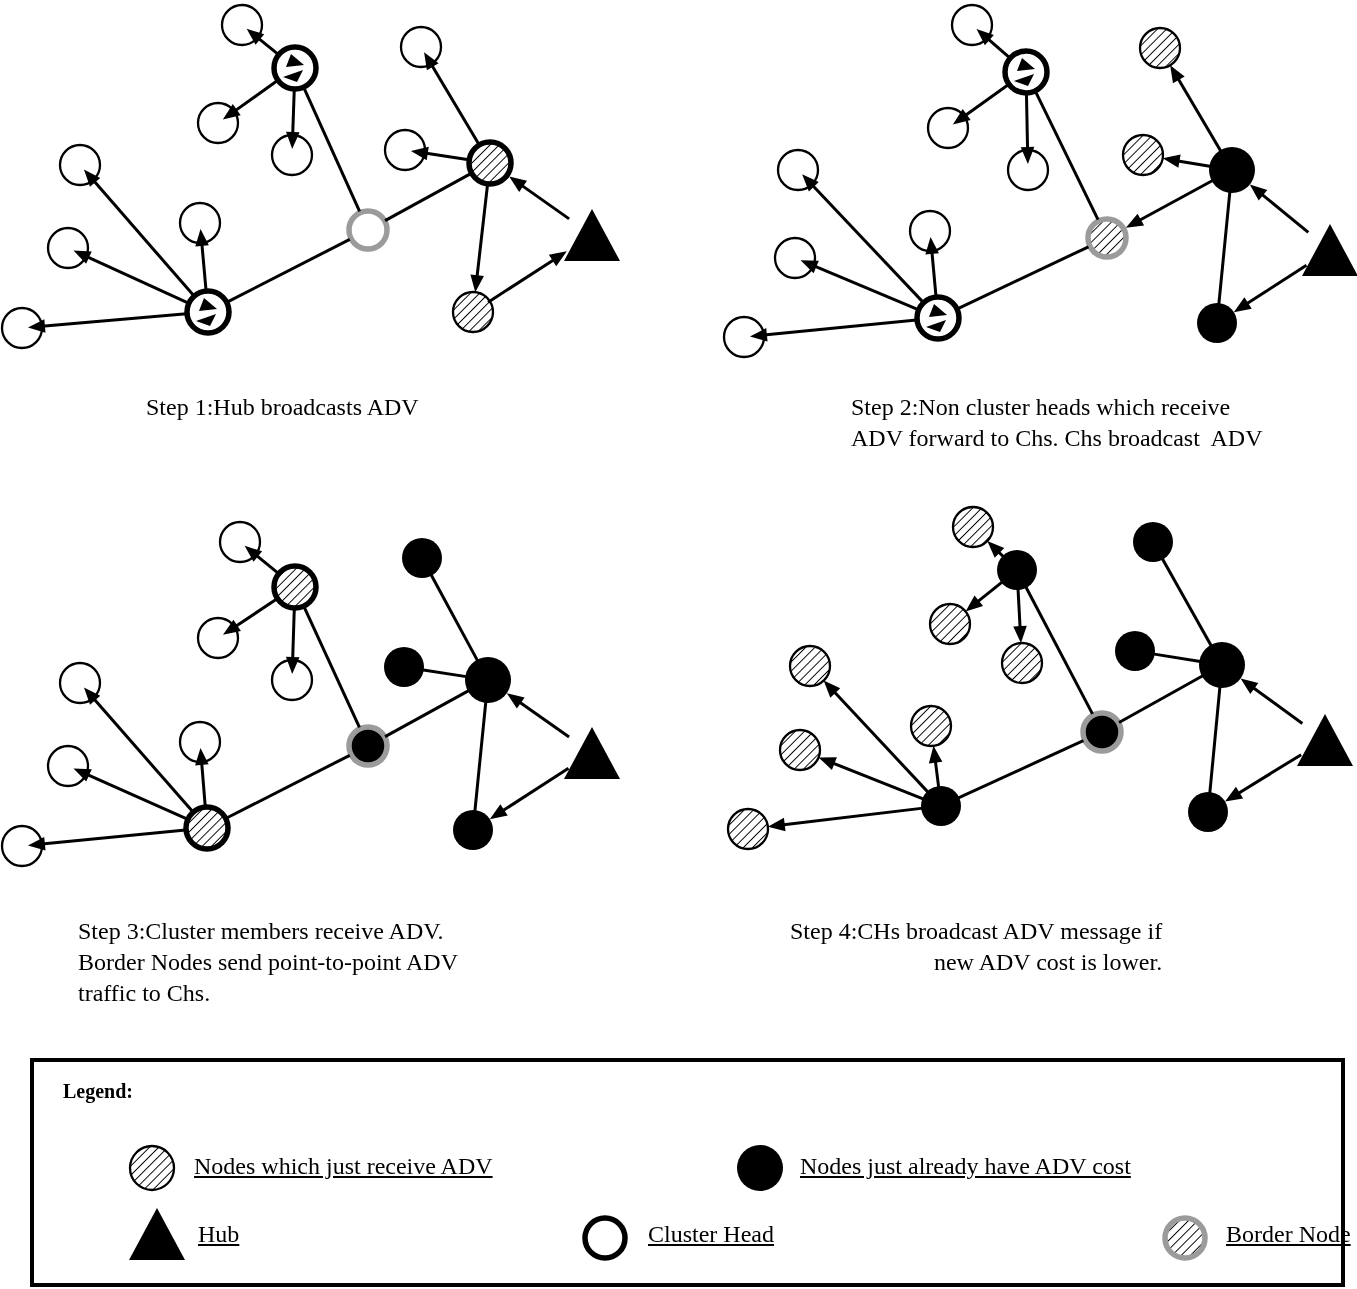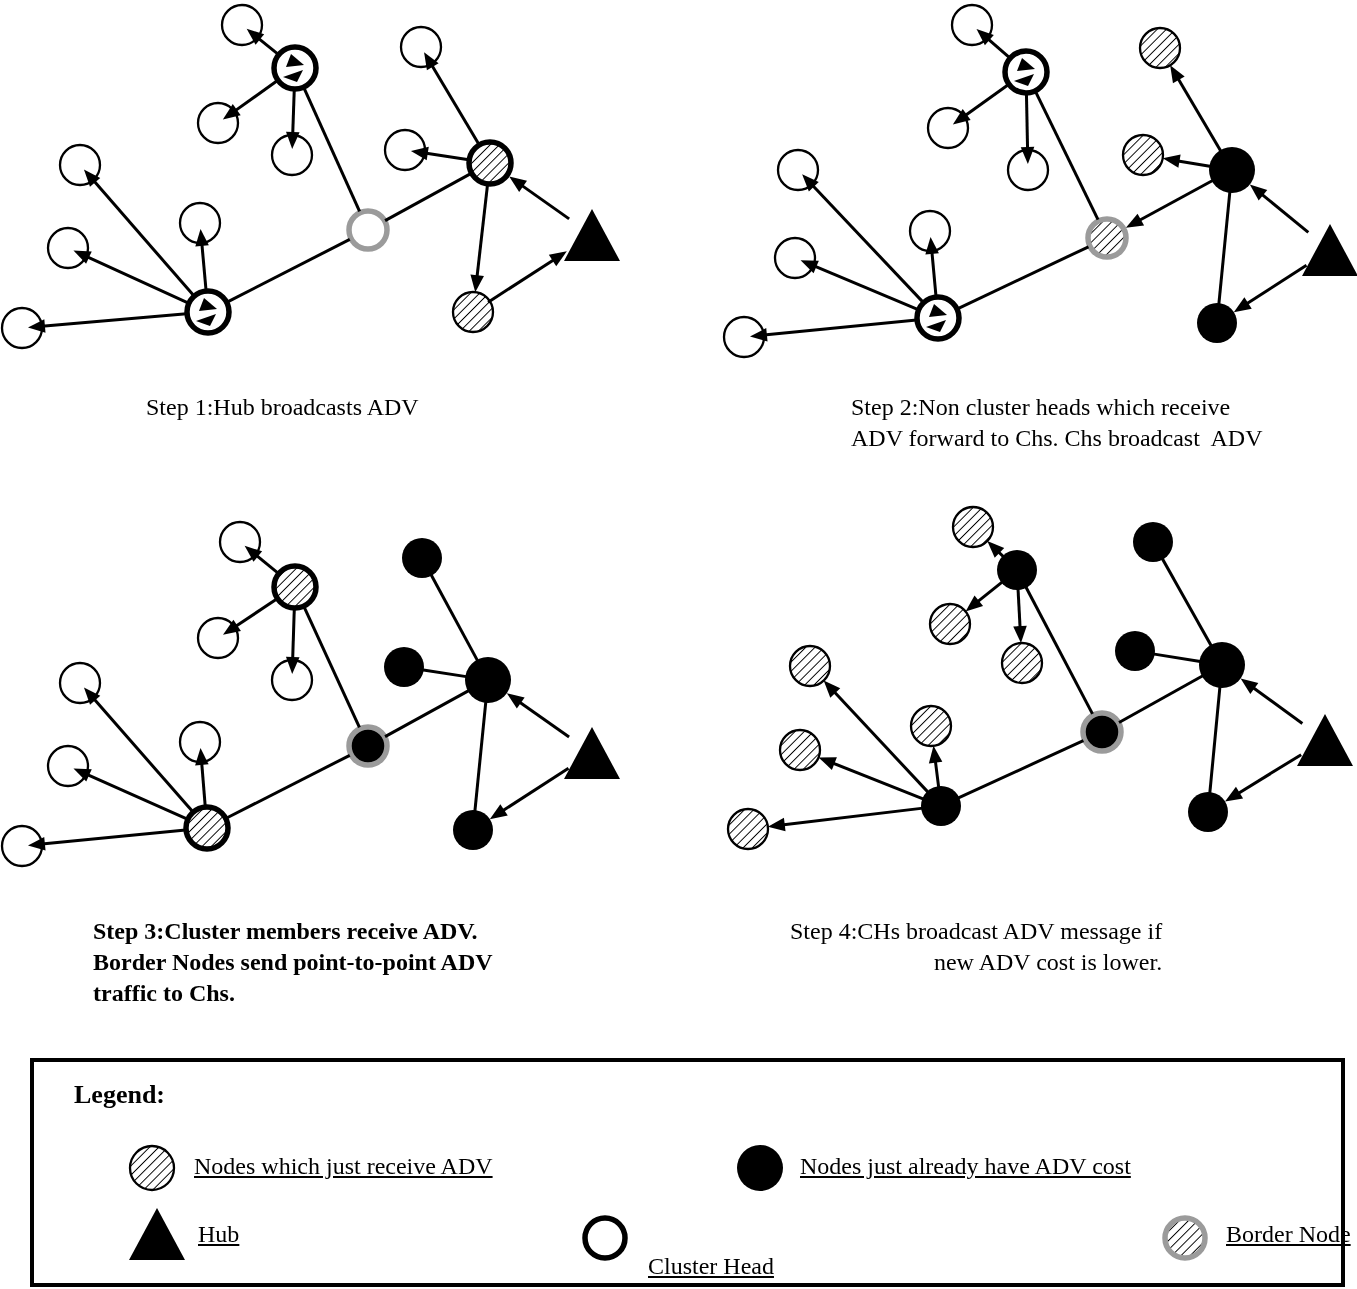--- a/index.html
+++ b/index.html
@@ -2,29 +2,29 @@
 <html><head>
 <meta charset="utf-8">
 <style>
   html,body{margin:0;padding:0;background:#fff;}
   .page{position:relative;width:1357px;height:1289px;background:#ffffff;overflow:hidden;
         font-family:"Liberation Serif",serif;color:#000;}
   .page svg{position:absolute;left:0;top:0;}
   .caption{position:absolute;font-size:24px;line-height:31px;white-space:pre-wrap;}
   #cap-step1{left:146px;top:392px;}
   #cap-step2{left:810px;top:392px;margin-left:41px;}
-  #cap-step3{left:93px;top:916px;font-weight:bold;}
+  #cap-step3{left:78px;top:916px;}
   #cap-step4{left:790px;top:916px;text-align:right;}
   .legend-box{position:absolute;left:30px;top:1058px;width:1307px;height:221px;border:4px solid #000;}
-  .legend-title{position:absolute;left:74px;top:1080px;font-size:26px;font-weight:bold;}
+  .legend-title{position:absolute;left:63px;top:1080px;font-size:20px;font-weight:bold;}
   .legend-label{position:absolute;font-size:24px;text-decoration:underline;}
   #legend-label-0{left:194px;top:1153px;}
   #legend-label-1{left:800px;top:1153px;}
   #legend-label-2{left:198px;top:1221px;}
-  #legend-label-3{left:648px;top:1221px;margin-top:32px;}
+  #legend-label-3{left:648px;top:1221px;}
   #legend-label-4{left:1226px;top:1221px;}
 </style>
 </head>
 <body>
 
 <div class="page">
 
   <svg id="net-svg" width="1357" height="1289" viewBox="0 0 1357 1289">
     <defs>
       <pattern id="hatch" patternUnits="userSpaceOnUse" width="6.5" height="6.5" patternTransform="rotate(45)">

